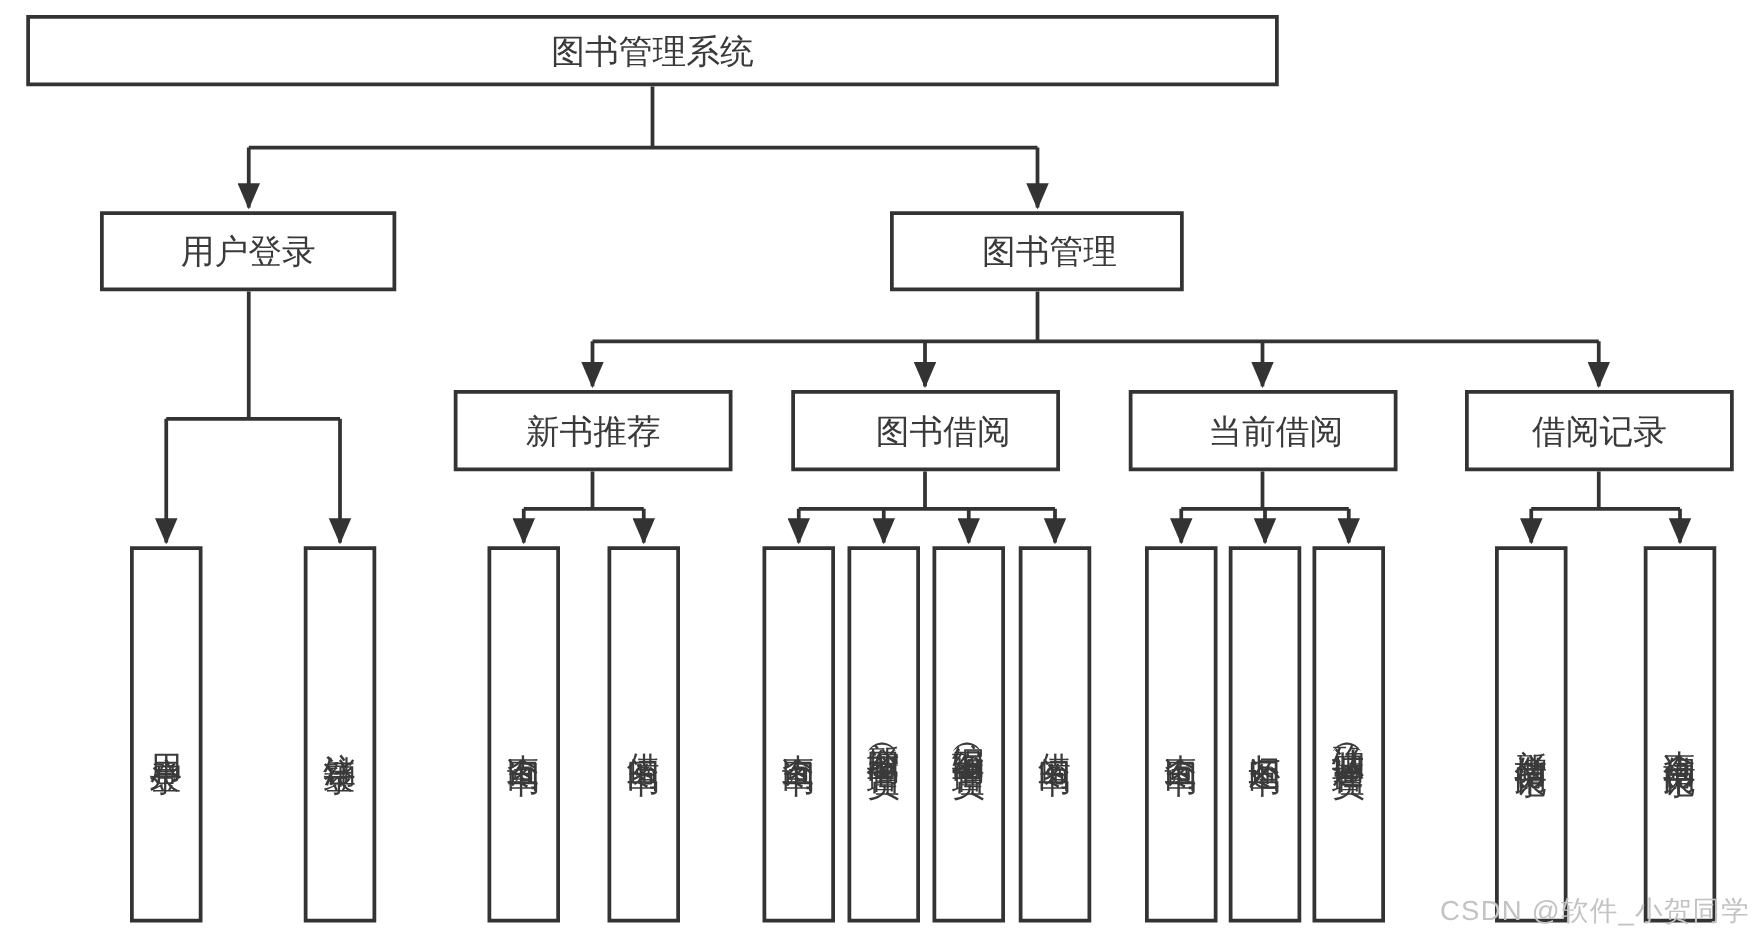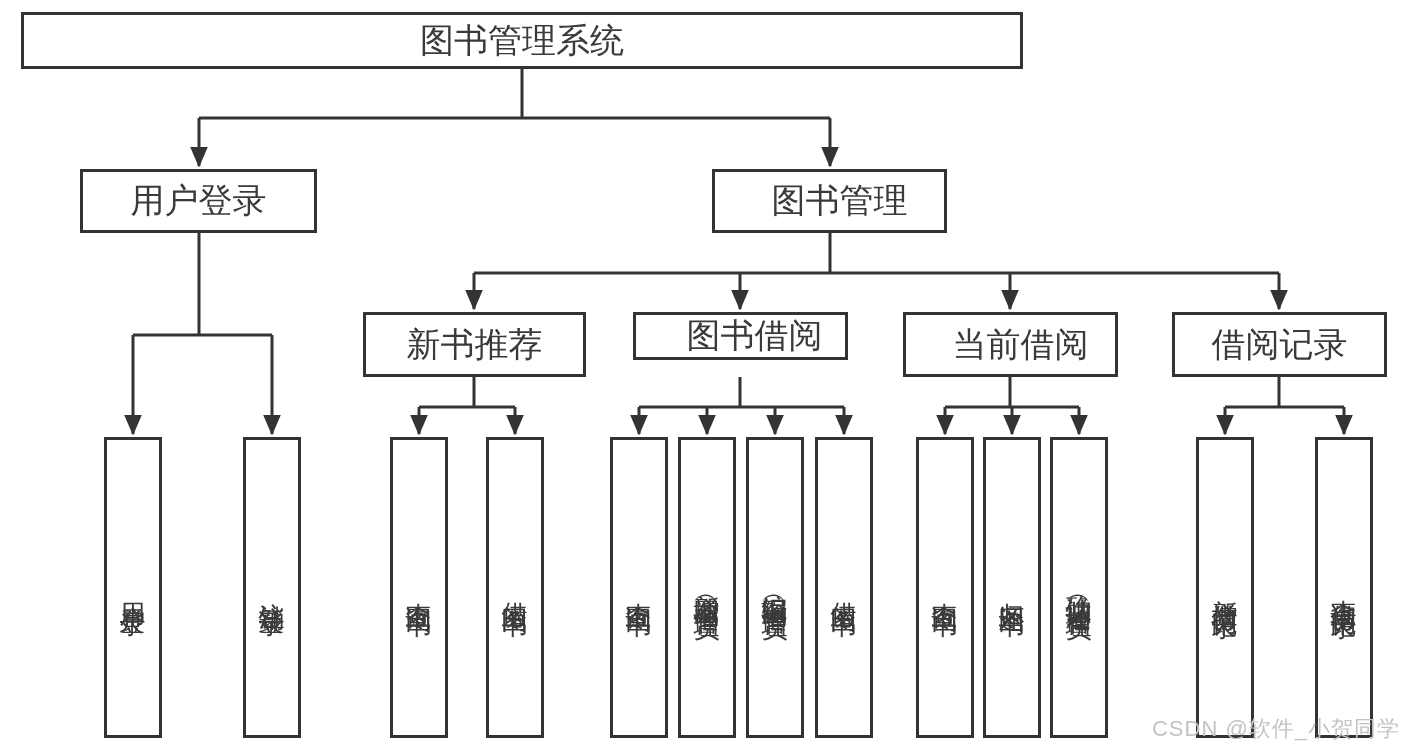--- a/index.html
+++ b/index.html
@@ -29,32 +29,32 @@
   }
   .node {
     position: absolute;
     box-sizing: border-box;
     border: 3px solid #333333;
     background: #ffffff;
     display: flex;
     align-items: center;
     justify-content: center;
     color: #3a3a3a;
-    font-size: 34px;
+    font-size: 27px;
     text-align: center;
     white-space: nowrap;
   }
   
   .n-root      { left: 21px;   top: 12px;  width: 1002px; height: 57px; }
   
   .n-user      { left: 80px;   top: 169px; width: 237px;  height: 64px; }
   .n-mgmt      { left: 712px;  top: 169px; width: 235px;  height: 64px; padding-left: 20px; }
   
   .n-recommend { left: 363px;  top: 312px; width: 223px;  height: 65px; }
-  .n-borrow    { left: 633px;  top: 312px; width: 215px;  height: 48px; padding-left: 28px; }
+  .n-borrow    { left: 633px;  top: 312px; width: 215px;  height: 65px; padding-left: 28px; }
   .n-current   { left: 903px;  top: 312px; width: 215px;  height: 65px; padding-left: 20px; }
   .n-records   { left: 1172px; top: 312px; width: 215px;  height: 65px; text-align: center; }
   
   .leaf {
     top: 437px;
     width: 58px;
     height: 301px;
     writing-mode: vertical-rl;
     text-orientation: mixed;
     font-size: 26px;

